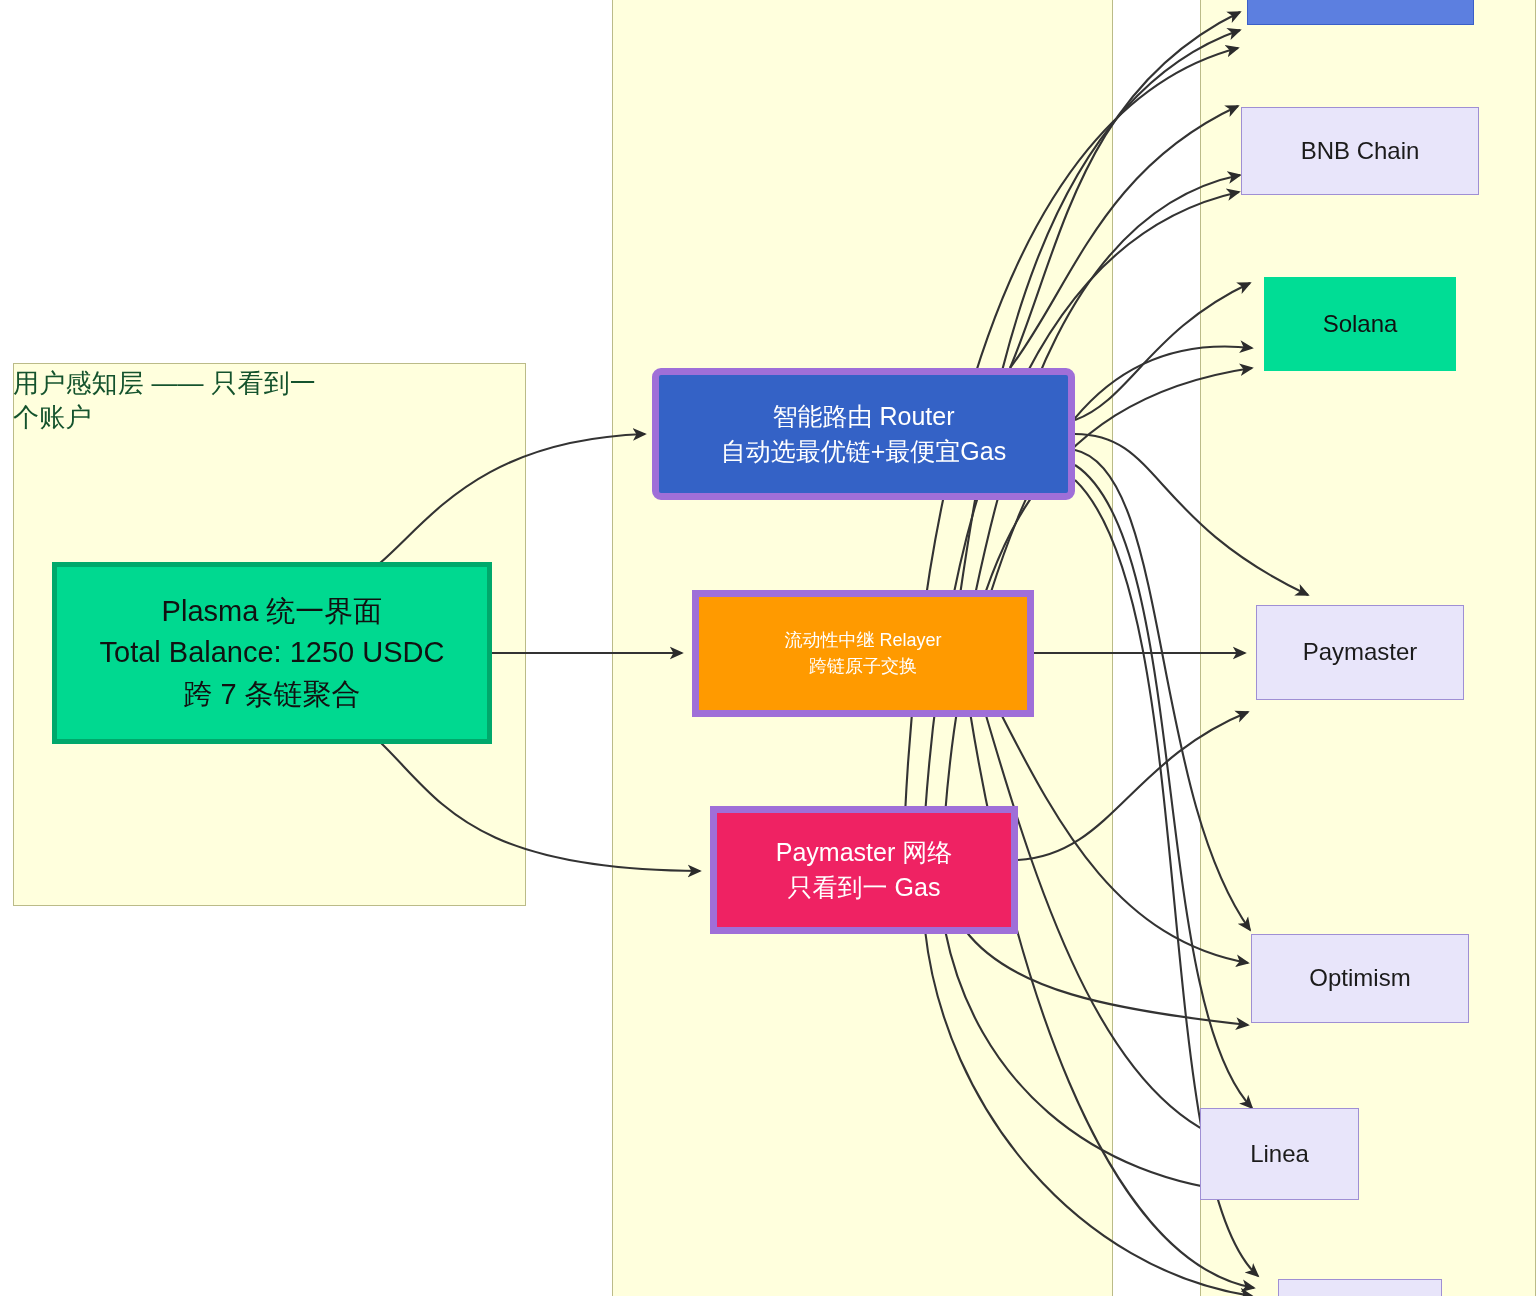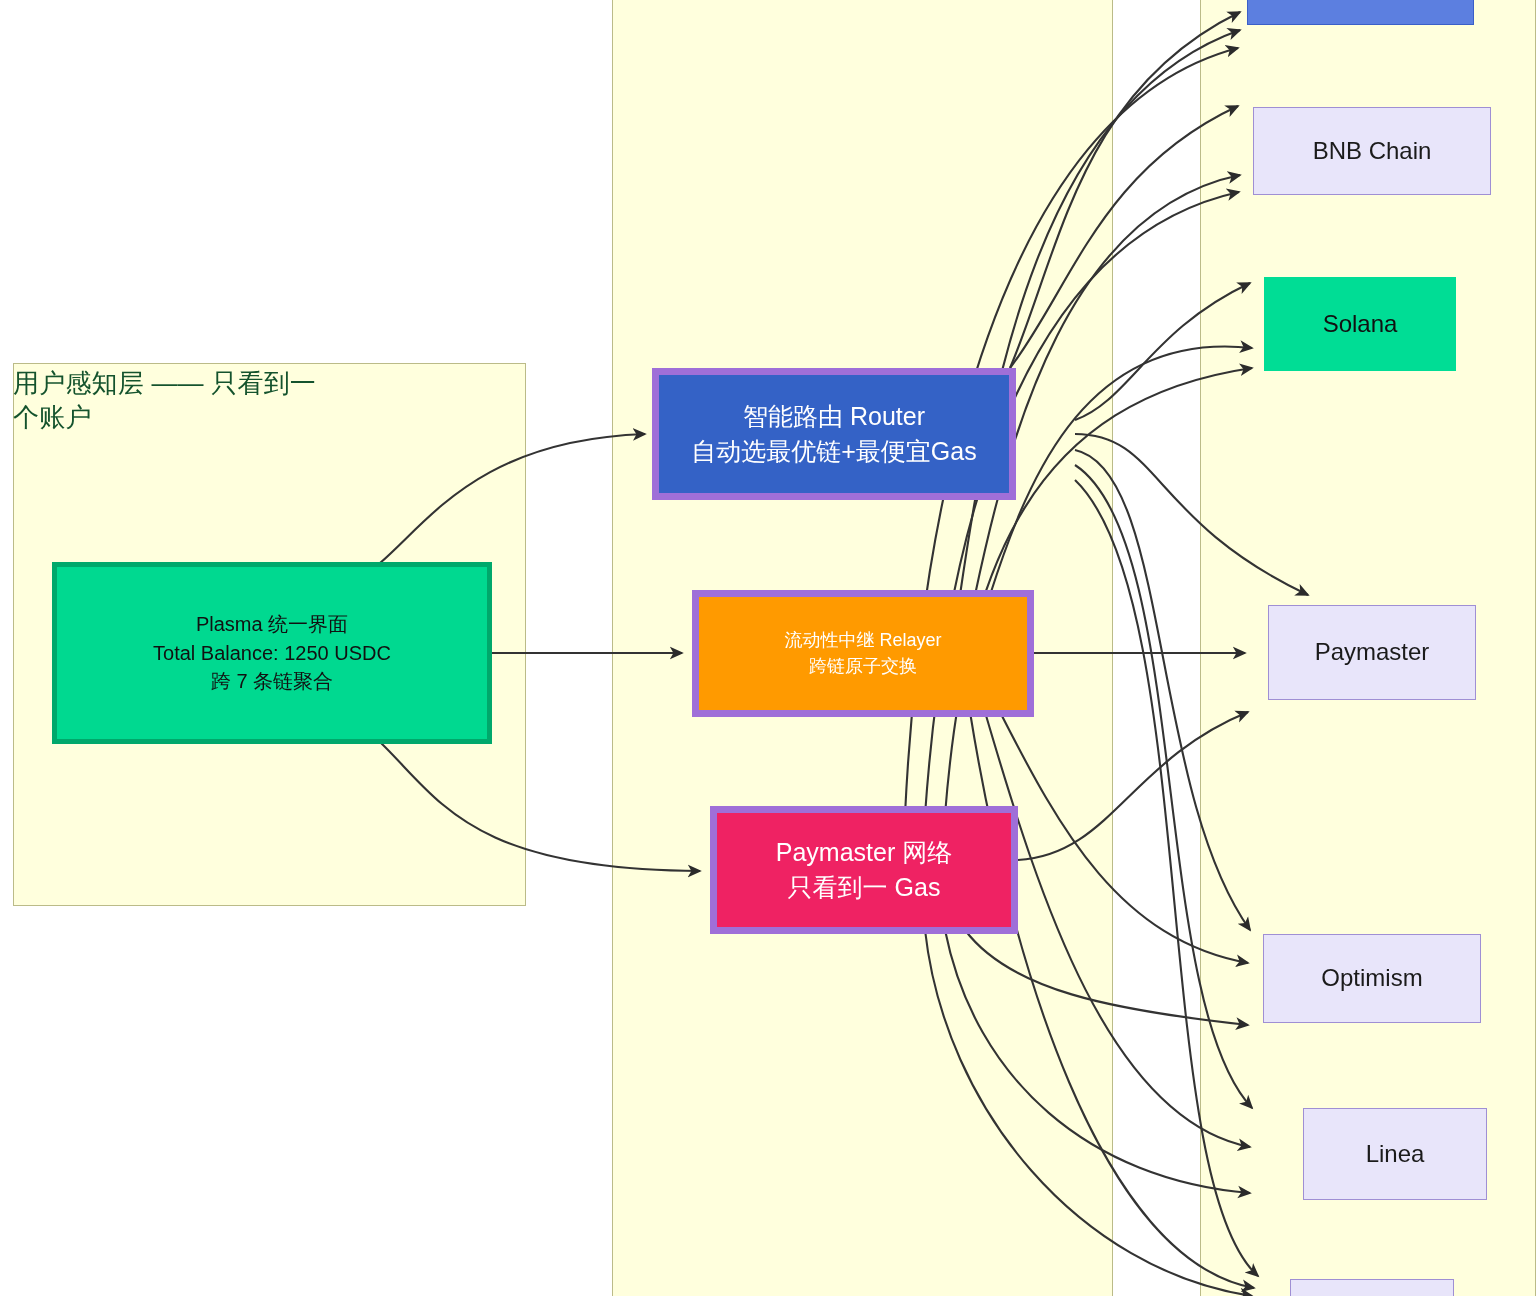--- a/index.html
+++ b/index.html
@@ -56,21 +56,21 @@
   }
   .node .lines {
     width: 100%;
     line-height: 1.42;
   }
   
   .node-green-main {
     background: #00d990;
     border: 5px solid #00a86b;
     color: #111111;
-    font-size: 20px;
+    font-size: 29px;
     justify-content: center;
   }
   
   .node-router {
     background: #3462c6;
     border: 7px solid #9f6fd8;
     color: #ffffff;
     font-size: 25px;
   }
   .node-relayer {
@@ -84,21 +84,20 @@
     border: 7px solid #9f6fd8;
     color: #ffffff;
     font-size: 25px;
   }
   
   .node-chain {
     background: #e8e5fa;
     border: 1.6px solid #9f8fd4;
     color: #1b1b1b;
     font-size: 24px;
-    margin-left: 12px;
   }
   .node-chain-green {
     background: #00dd95;
     border: 1.6px solid #00dd95;
     color: #111111;
     font-size: 24px;
   }
   .node-chain-blue {
     background: #5c7fe0;
     border: 1.6px solid #3a5fc8;
@@ -161,21 +160,21 @@
   </svg>
 
   <div class="node node-green-main" style="left:52px; top:562px; width:440px; height:182px;">
     <div class="lines">
       <div>Plasma 统一界面</div>
       <div>Total Balance: 1250 USDC</div>
       <div>跨 7 条链聚合</div>
     </div>
   </div>
 
-  <div class="node node-router" style="left:652px; top:368px; width:364px; height:132px;">
+  <div class="node node-router" style="left:652px; top:368px; width:423px; height:132px;border-radius:9px;">
     <div class="lines">
       <div>智能路由 Router</div>
       <div>自动选最优链+最便宜Gas</div>
     </div>
   </div>
 
   <div class="node node-relayer" style="left:692px; top:590px; width:342px; height:127px;">
     <div class="lines">
       <div>流动性中继 Relayer</div>
       <div>跨链原子交换</div>
@@ -202,21 +201,21 @@
   </div>
 
   <div class="node node-chain" style="left:1256px; top:605px; width:208px; height:95px;">
     <div class="lines">Paymaster</div>
   </div>
 
   <div class="node node-chain" style="left:1251px; top:934px; width:218px; height:89px;">
     <div class="lines">Optimism</div>
   </div>
 
-  <div class="node node-chain" style="left:1291px; top:1108px; width:184px; height:92px;">
+  <div class="node node-chain" style="left:1200px; top:1108px; width:159px; height:92px;">
     <div class="lines">Linea</div>
   </div>
 
   <div class="node node-chain" style="left:1278px; top:1279px; width:164px; height:92px;">
     <div class="lines"></div>
   </div>
 
 </div>
 
 </body></html>

